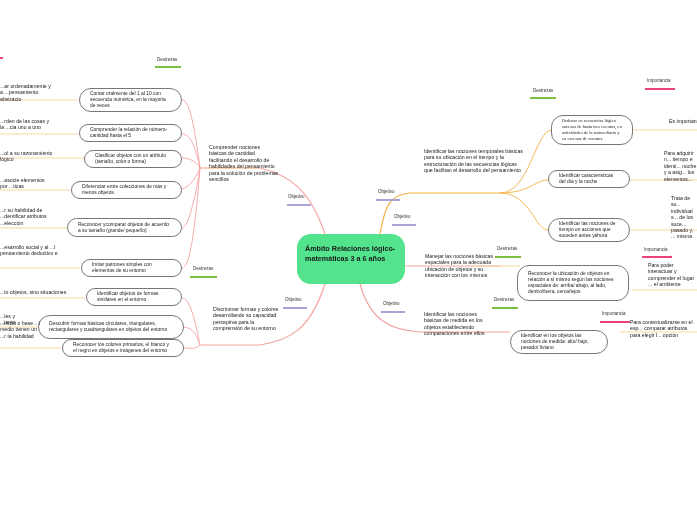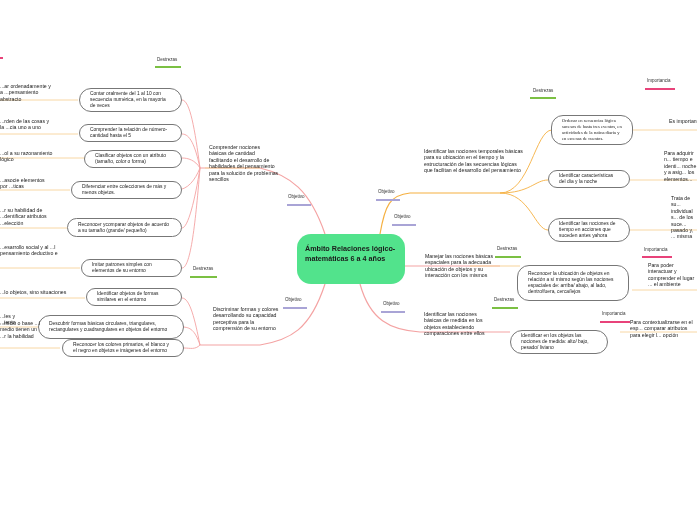--- a/index.html
+++ b/index.html
@@ -55,21 +55,21 @@
   </g>
   <g stroke="#f7d39a" stroke-width="0.9">
     <line x1="630" y1="130" x2="697" y2="130"></line>
     <line x1="630" y1="180" x2="697" y2="180"></line>
     <line x1="630" y1="230" x2="697" y2="230"></line>
     <line x1="632" y1="290" x2="697" y2="290"></line>
     <line x1="620" y1="332" x2="697" y2="332"></line>
   </g>
 </svg>
 
-<div class="center">Ámbito Relaciones lógico-matemáticas 6 a 4 años</div>
+<div class="center">Ámbito Relaciones lógico-matemáticas 3 a 6 años</div>
 
 <div class="lbl" style="left:157px;top:57px;">Destrezas</div>
 <div class="bar" style="left:155px;top:66px;width:26px;background:#7bc043;"></div>
 <div class="bar" style="left:0px;top:57px;width:3px;background:#e8437a;"></div>
 
 <div class="t" style="left:209px;top:144px;width:70px;">Comprender nociones básicas de cantidad facilitando el desarrollo de habilidades del pensamiento para la solución de problemas sencillos</div>
 <div class="lbl" style="left:288px;top:194px;">Objetivo</div>
 <div class="bar" style="left:287px;top:204px;width:24px;background:#a9a4d6;"></div>
 
 <div class="node" style="left:79px;top:88px;width:103px;height:24px;">Contar oralmente del 1 al 10 con secuencia numérica, en la mayoría de veces</div>

